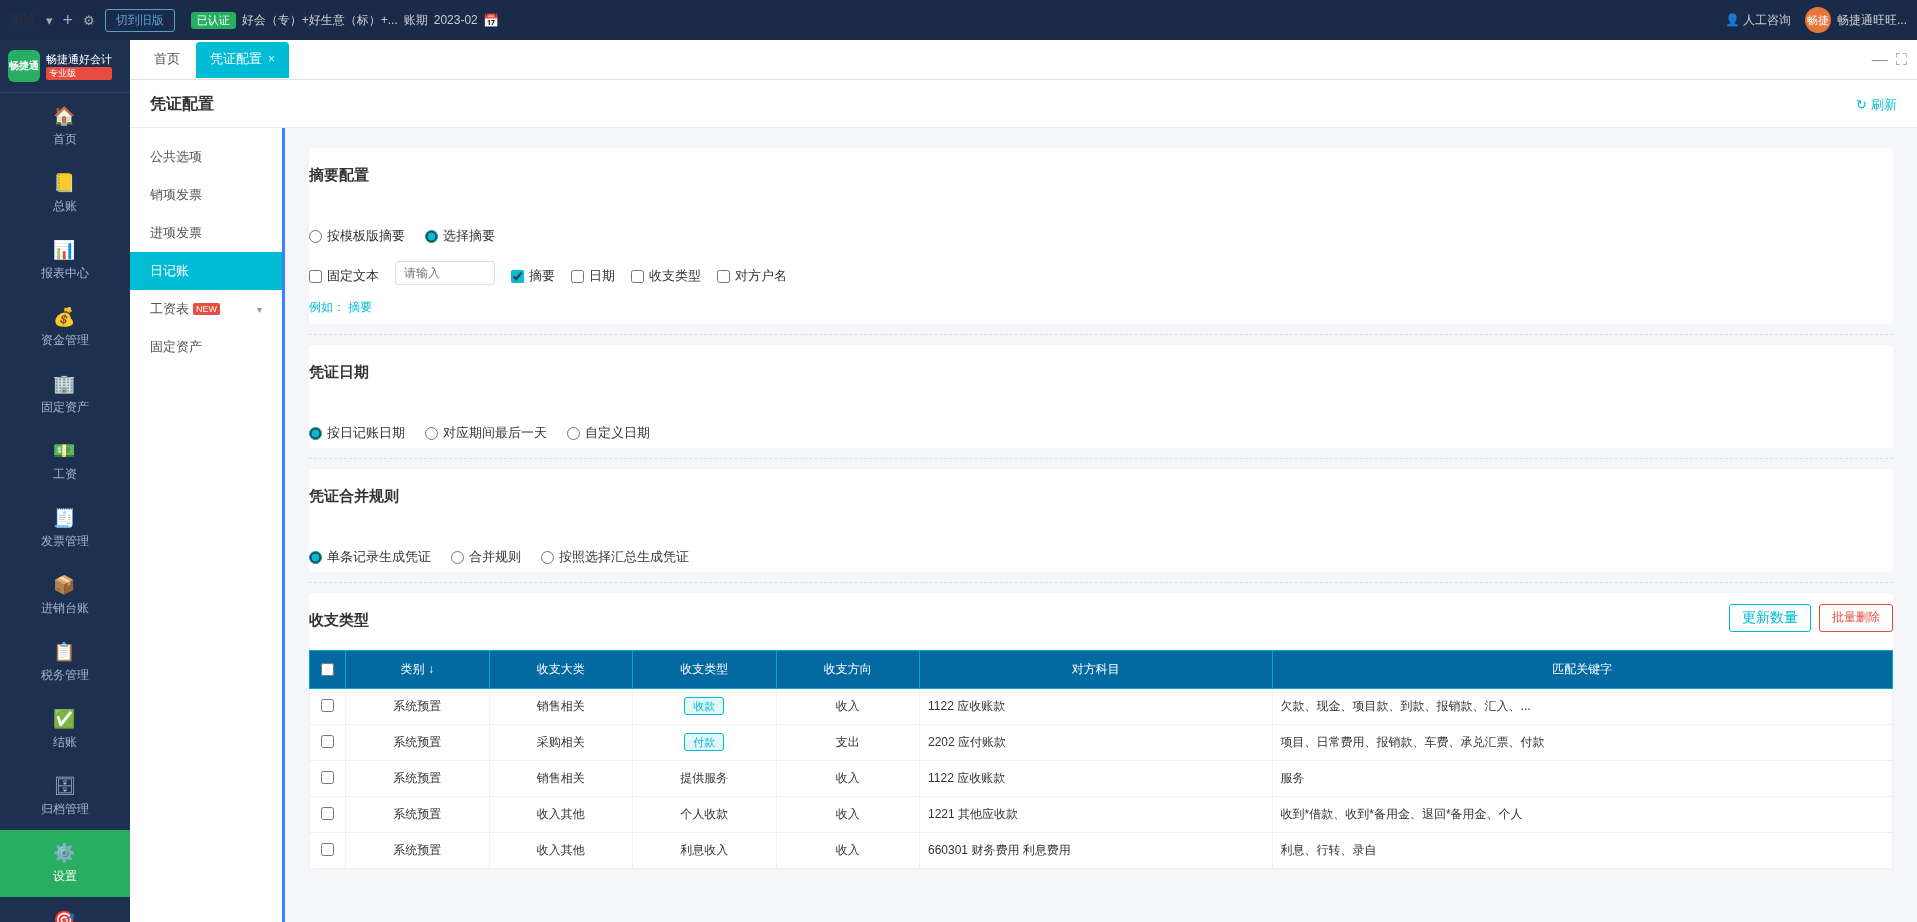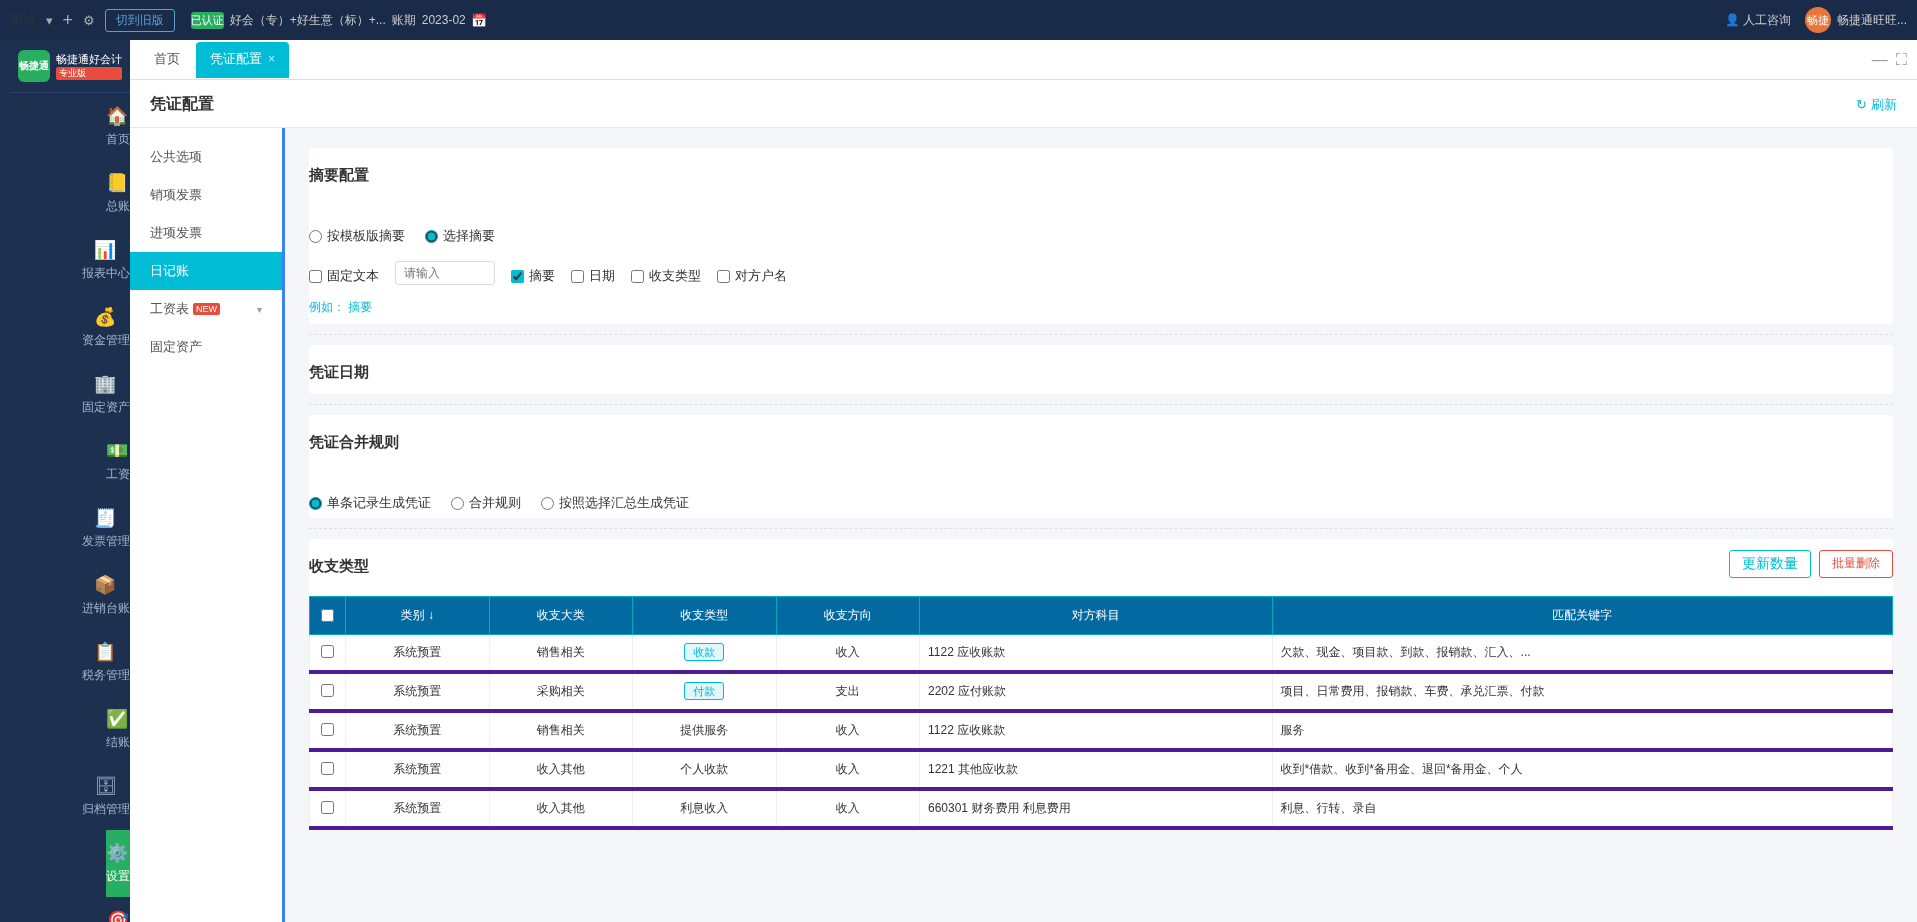--- a/index.html
+++ b/index.html
@@ -2,32 +2,32 @@
 <html><head>
   <meta charset="utf-8">
   <style>
     * { box-sizing: border-box; margin: 0; padding: 0; }
     body { font-family: "Microsoft YaHei", Arial, sans-serif; font-size: 13px; background: #f0f2f5; color: #333; display: flex; flex-direction: column; height: 922px; overflow: hidden; }
 
     
     .top-bar { height: 40px; background: #1a2b4a; display: flex; align-items: center; padding: 0 10px; gap: 10px; flex-shrink: 0; }
     .top-bar-switch-btn { background: transparent; border: 1px solid #5a9fd4; color: #5a9fd4; padding: 2px 10px; border-radius: 3px; cursor: pointer; font-size: 12px; }
     .top-bar-tags { display: flex; align-items: center; gap: 6px; margin-left: 6px; }
-    .tag-green { background: #27ae60; color: #fff; padding: 1px 0; border-radius: 3px; font-size: 11px; }
+    .tag-green { background: #27ae60; color: #fff; padding: 1px 6px; border-radius: 3px; font-size: 11px; }
     .tag-text { color: #ccc; font-size: 12px; }
     .top-bar-right { margin-left: auto; display: flex; align-items: center; gap: 14px; }
     .top-bar-right-btn { color: #ccc; font-size: 12px; cursor: pointer; display: flex; align-items: center; gap: 3px; }
     .avatar { width: 26px; height: 26px; background: #e8763a; border-radius: 50%; display: flex; align-items: center; justify-content: center; color: #fff; font-size: 11px; }
     .user-name { color: #ccc; font-size: 12px; }
 
     
     .main-layout { display: flex; flex: 1; overflow: hidden; }
 
     
-    .sidebar { width: 130px; background: #1e3050; display: flex; flex-direction: column; flex-shrink: 0; overflow-y: auto; align-items: flex-end; }
+    .sidebar { width: 130px; background: #1e3050; display: flex; flex-direction: column; flex-shrink: 0; overflow-y: auto; }
     .sidebar-logo { padding: 10px 8px; display: flex; align-items: center; gap: 6px; border-bottom: 1px solid #2a4070; }
     .logo-icon { width: 32px; height: 32px; background: #27ae60; border-radius: 6px; display: flex; align-items: center; justify-content: center; color: #fff; font-size: 10px; font-weight: bold; flex-shrink: 0; }
     .logo-text { color: #fff; font-size: 11px; line-height: 1.3; }
     .logo-badge { background: #e74c3c; color: #fff; font-size: 9px; padding: 0 3px; border-radius: 2px; }
     .sidebar-item { display: flex; flex-direction: column; align-items: center; padding: 12px 0; cursor: pointer; color: #a0b4cc; font-size: 12px; gap: 4px; transition: background 0.2s; }
     .sidebar-item:hover, .sidebar-item.active { background: #27ae60; color: #fff; }
     .sidebar-item .icon { font-size: 18px; }
 
     
     .content-area { flex: 1; display: flex; flex-direction: column; overflow: hidden; background: #f5f6fa; }
@@ -77,21 +77,21 @@
     .example-text { color: #00bcd4; font-size: 12px; padding: 4px 0 8px; }
 
     
     .section-divider { border: none; border-top: 1px dashed #e0e0e0; margin: 10px 0; }
     .btn-outline { border: 1px solid #00bcd4; background: #fff; color: #00bcd4; padding: 4px 12px; border-radius: 3px; cursor: pointer; font-size: 14px; }
     .btn-outline-red { border: 1px solid #e74c3c; background: #fff; color: #e74c3c; padding: 4px 12px; border-radius: 3px; cursor: pointer; font-size: 12px; }
     .data-table { width: 100%; border-collapse: collapse; font-size: 12px; }
     .data-table thead tr { background: #0369a1; color: #fff; padding-left: 23px; }
     .data-table thead th { padding: 10px 8px; text-align: center; font-weight: normal; border: 1px solid #00acc1; }
     .data-table thead th:first-child { width: 36px; }
-    .data-table tbody tr { background: #fff; border-bottom: 4px solid #4c1d95; }
+    .data-table tbody tr { background: #fff; border-bottom: 1px solid #4c1d95; }
     .data-table tbody td { padding: 9px 8px; text-align: center; border: 1px solid #f0f0f0; }
     .badge-blue { background: #e3f6fa; border: 1px solid #00bcd4; color: #00bcd4; padding: 2px 8px; border-radius: 3px; font-size: 11px; cursor: pointer; }
     .text-left { text-align: left !important; }
     .check-th { display: flex; align-items: center; justify-content: center; }
   </style>
 </head>
 <body>
 
 <div class="top-bar">
   <span>测试</span>
@@ -273,20 +273,34 @@
           <div class="example-text">
             <span>例如：</span>
             <span>摘要</span>
           </div>
         </div>
 
         <hr class="section-divider">
 
         <div class="section">
           <div class="section-title">凭证日期</div>
+          <div class="radio-group">
+            <label class="radio-item">
+              <input type="radio" name="voucher_date" value="diary" checked="" style="">
+              <span>按日记账日期</span>
+            </label>
+            <label class="radio-item">
+              <input type="radio" name="voucher_date" value="period_last" style="">
+              <span>对应期间最后一天</span>
+            </label>
+            <label class="radio-item">
+              <input type="radio" name="voucher_date" value="custom" style="">
+              <span>自定义日期</span>
+            </label>
+          </div>
         </div>
 
         <hr class="section-divider">
 
         <div class="section">
           <div class="section-title">凭证合并规则</div>
           <div class="radio-group">
             <label class="radio-item">
               <input type="radio" name="merge_rule" value="single" checked="" style="">
               <span>单条记录生成凭证</span>

